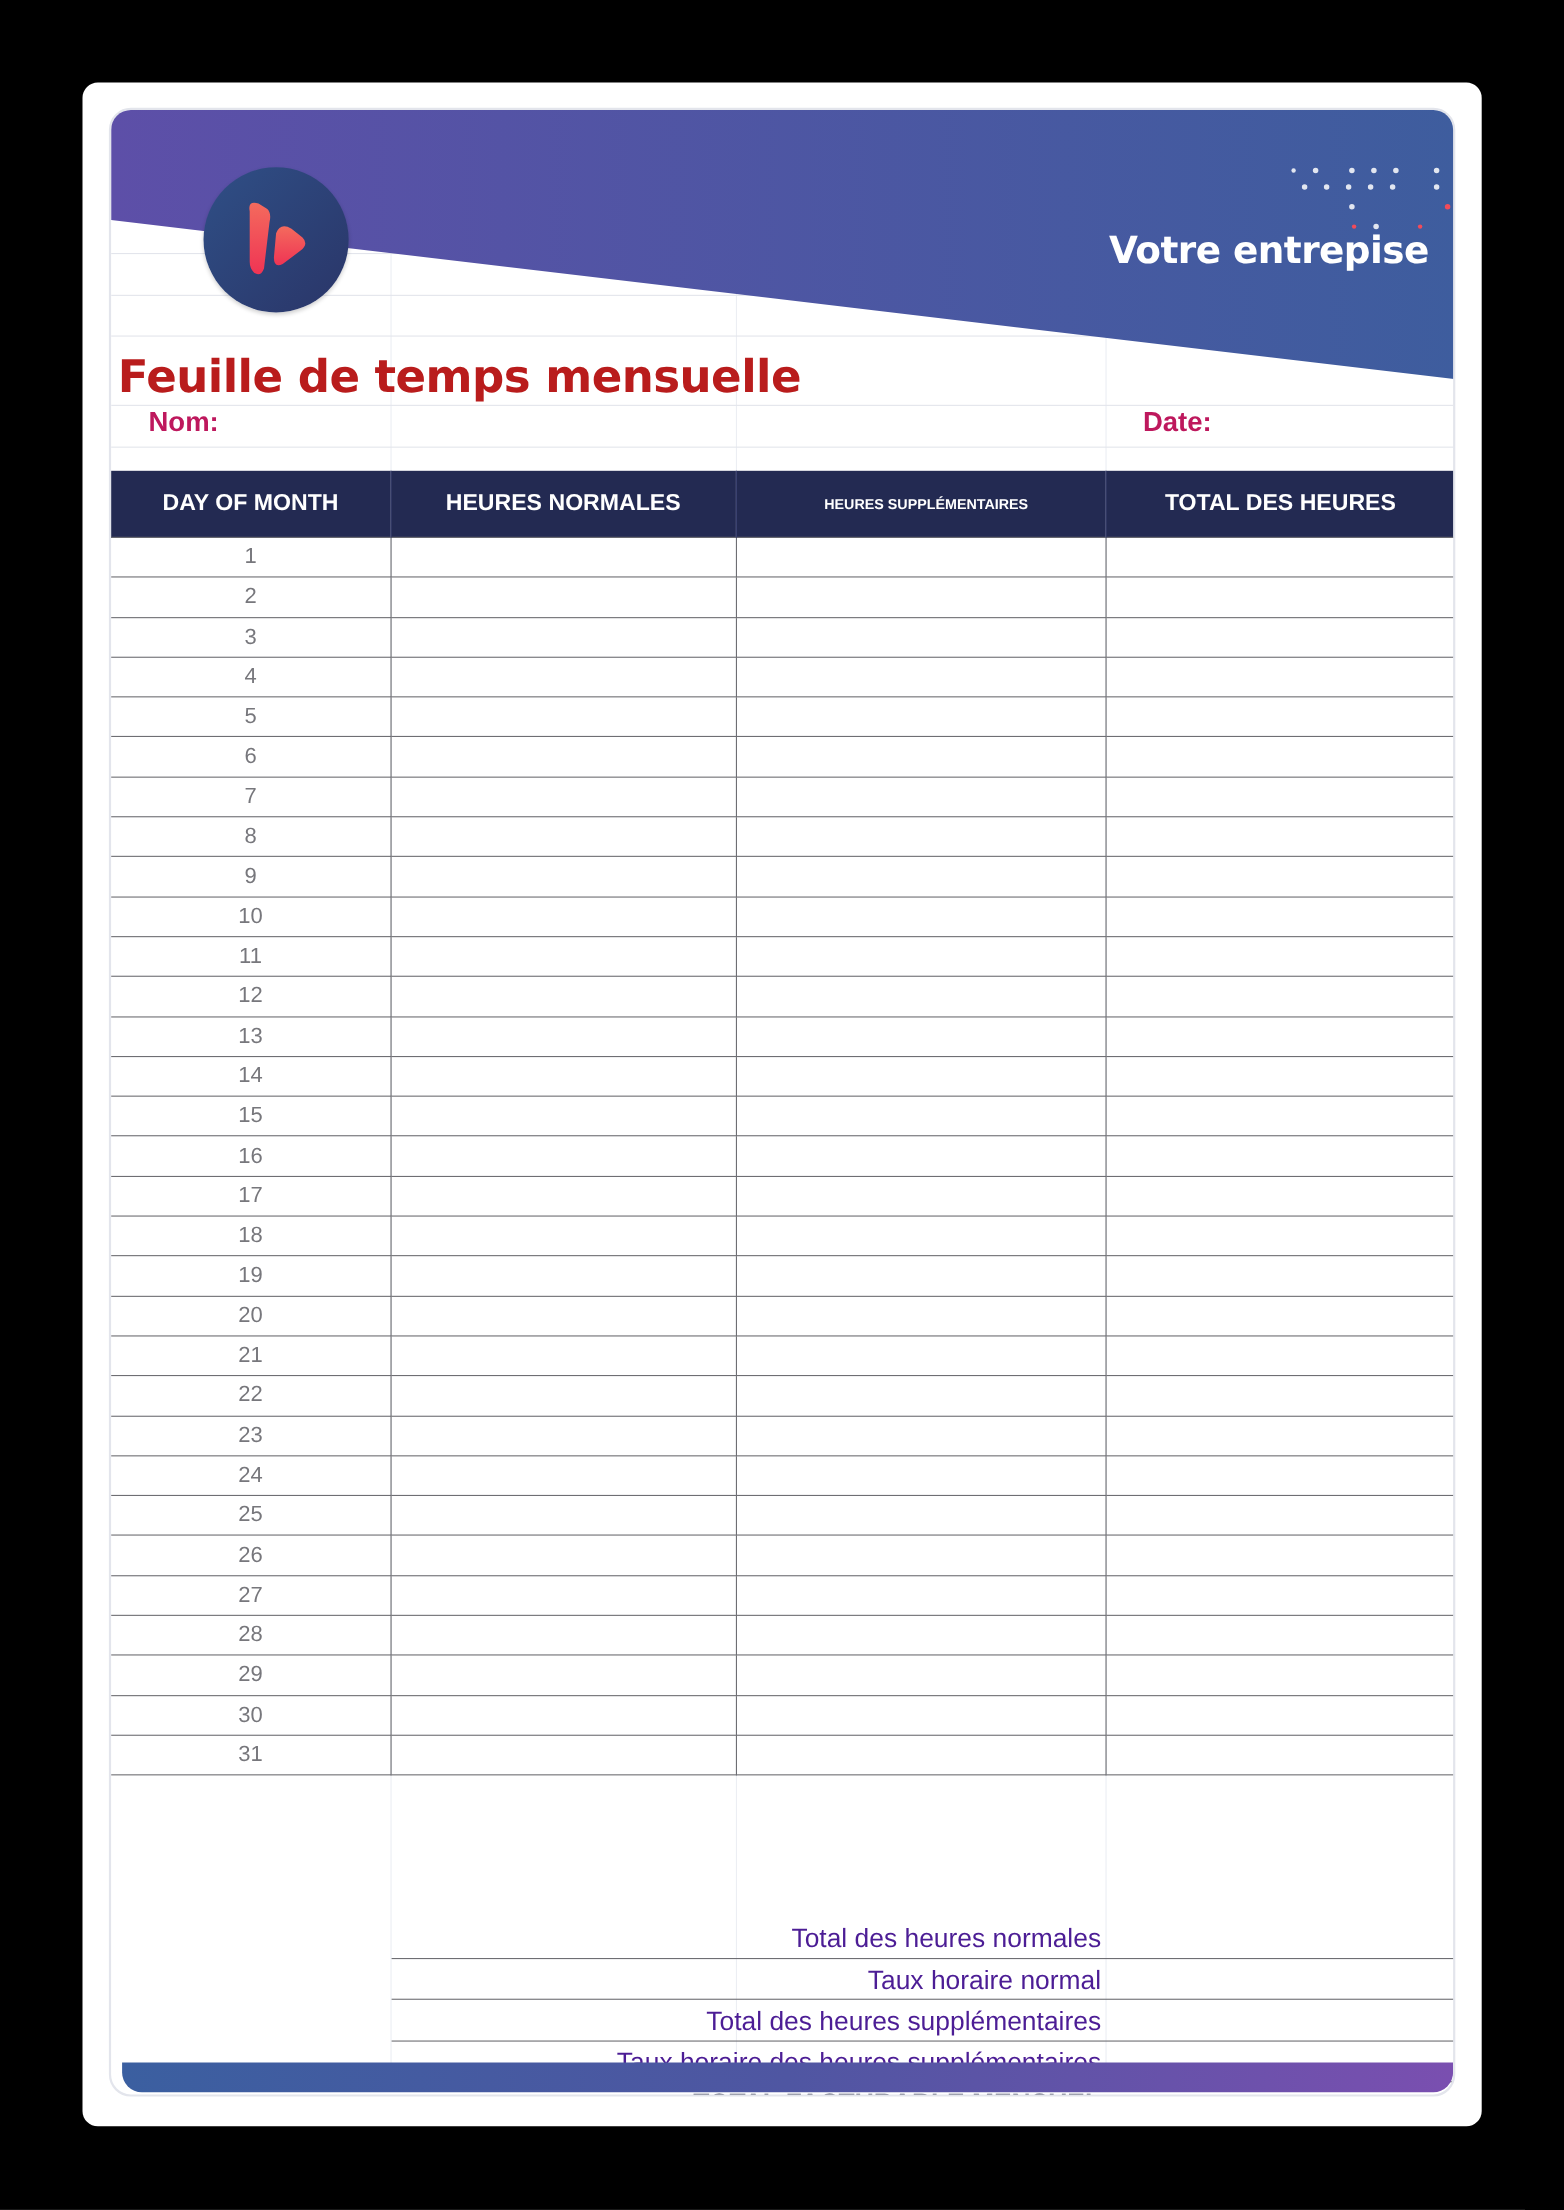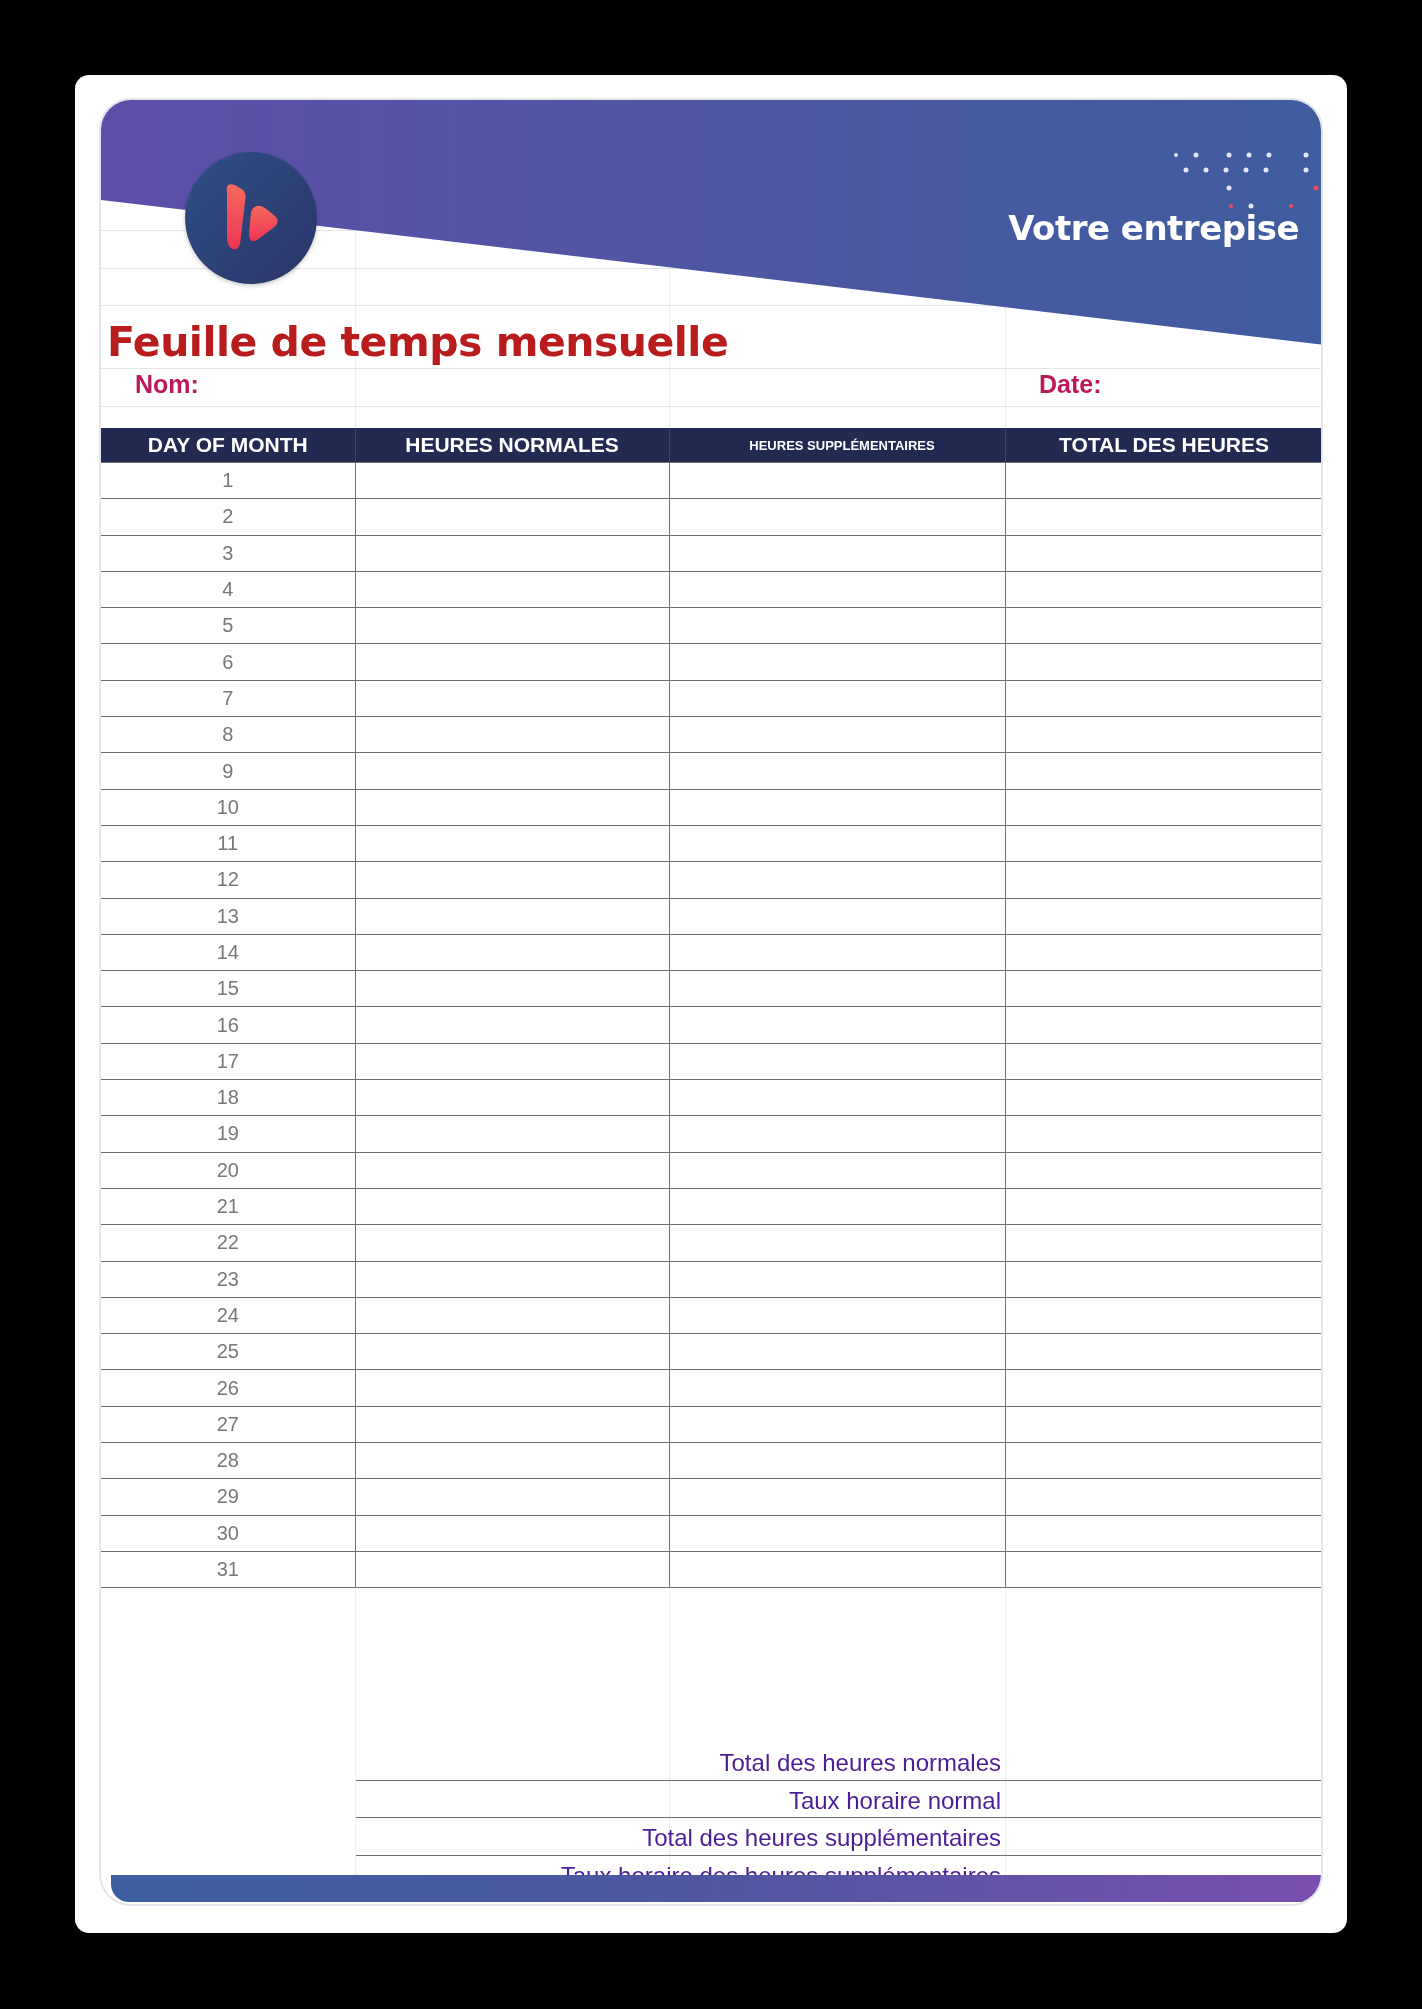--- a/index.html
+++ b/index.html
@@ -7,21 +7,21 @@
     width:1422px; height:2009px; background:#000;
     font-family:"Liberation Sans", sans-serif;
     position:relative; overflow:hidden;
   }
   .outer {
     position:absolute; left:75px; top:75px; width:1272px; height:1858px;
     background:#fff; border-radius:14px;
   }
   .sheet {
     position:absolute; left:99px; top:98px; width:1224px; height:1808px;
-    background:#fff; border-radius:32px; overflow:hidden;
+    background:#fff; border-radius:20px; overflow:hidden;
     border:2px solid #e3e5ec; box-sizing:border-box;
   }
   .banner { position:absolute; left:0; top:0; width:1224px; height:250px; }
   .logo {
     position:absolute; left:84px; top:52px; width:132px; height:132px; border-radius:50%;
     background:linear-gradient(135deg,#2f4f86 0%,#2a3568 100%);
     box-shadow:0 2px 4px rgba(0,0,0,.2);
   }
   .company {
     position:absolute; right:22px; top:108px; color:#fff; font-size:34px; font-weight:bold;
@@ -30,21 +30,21 @@
   .title {
     position:absolute; left:6px; top:218px; font-size:41px; font-weight:bold;
     color:#b91c1c; font-family:"DejaVu Sans", sans-serif; letter-spacing:-0.5px;
   }
   .label-row { position:absolute; top:270px; font-size:25px; font-weight:bold; color:#be185d;margin-left:28px; }
   .hline { position:absolute; left:0; width:1224px; height:1px; background:#e3e5ec; }
   table.ts {
     position:absolute; left:0; top:328px; width:1222px; border-collapse:collapse; table-layout:fixed;
   }
   table.ts th {
-    background:#232a52; color:#fff; font-size:21px; font-weight:bold; height:34px;
+    background:#232a52; color:#fff; font-size:21px; font-weight:bold; height:60px;
     border-right:1px solid #3a4170; padding:0; white-space:nowrap;
   }
   table.ts th.small { font-size:13px;padding-left:10px; }
   table.ts td {
     height:35.3px; border:1px solid #6e6e73; border-left:none; padding:0;
     font-size:20px; color:#77777c; text-align:center;
   }
   table.ts td:first-child { border-left:none; }
   table.ts td:last-child { border-right:1px solid #6e6e73; }
   .summary { position:absolute; left:0; top:1643px; width:1222px; }

